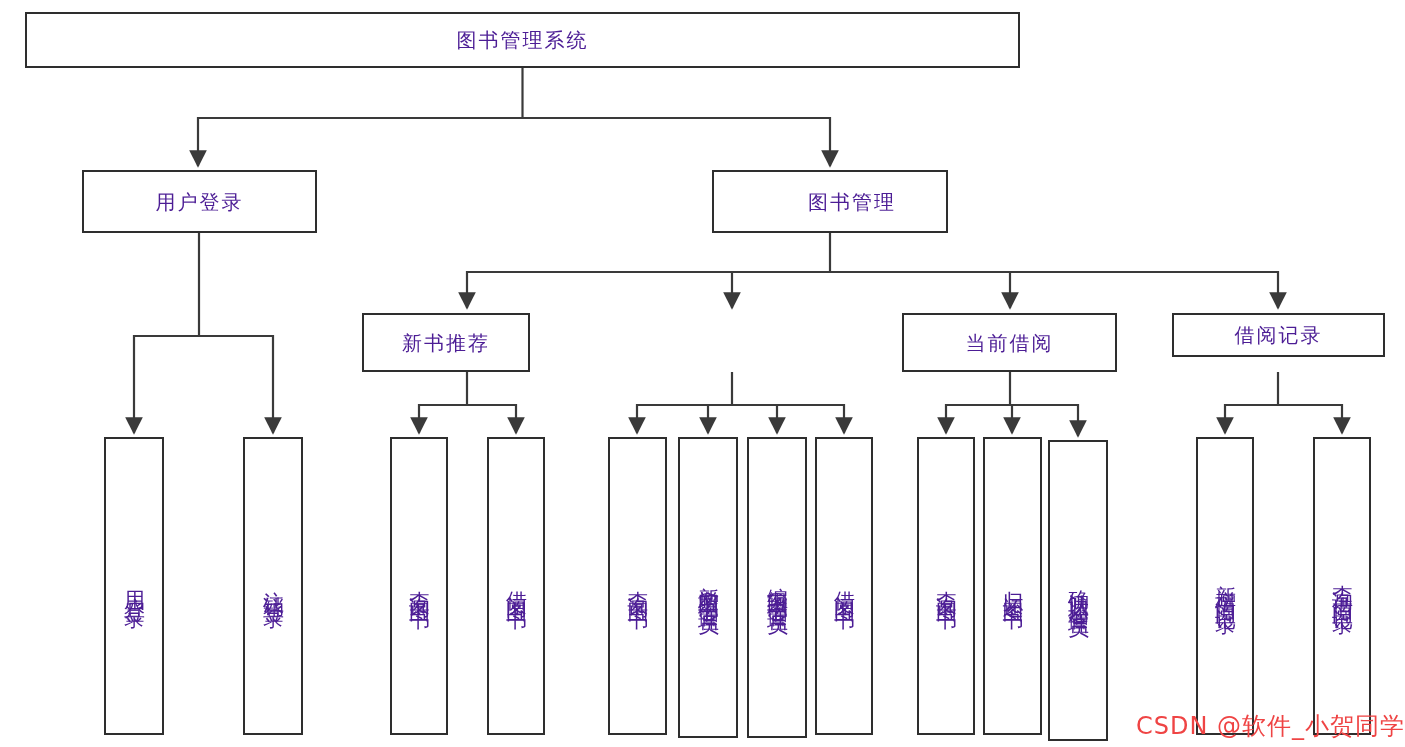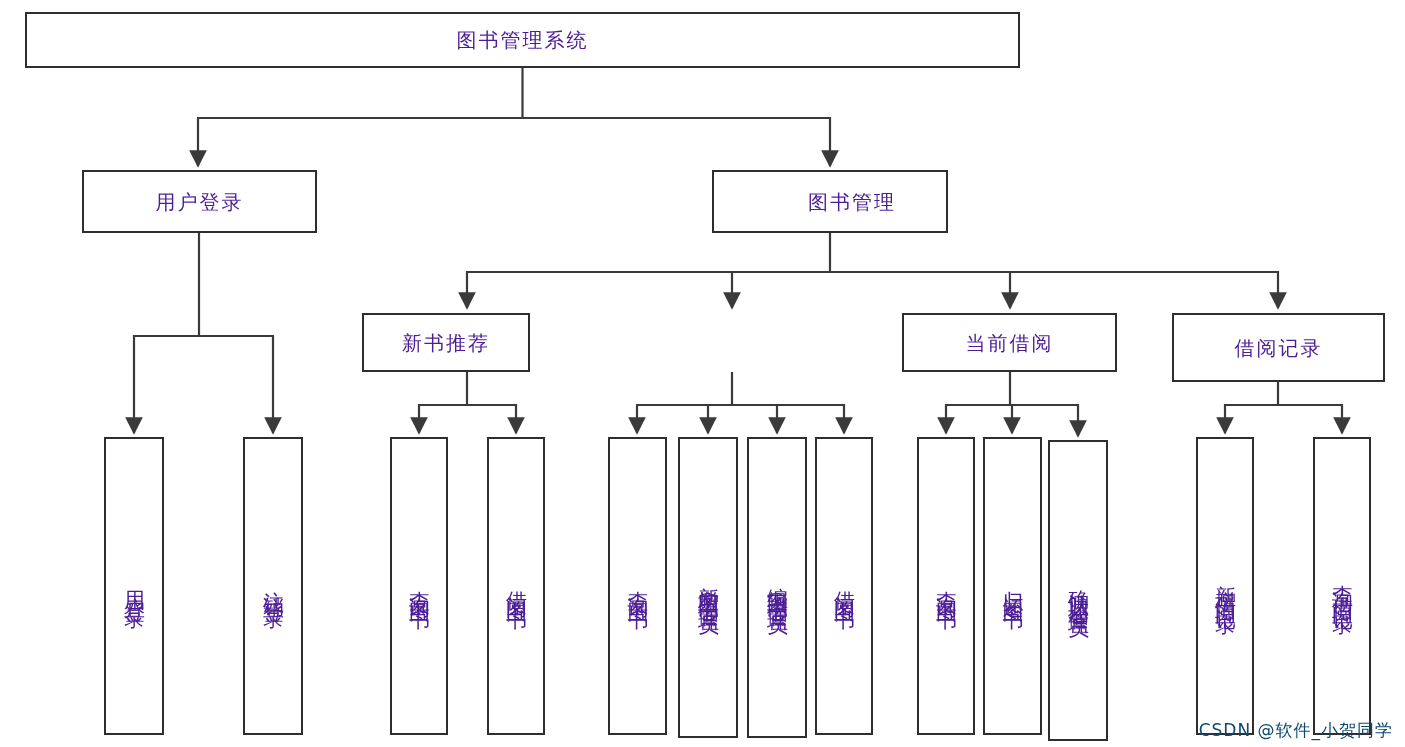--- a/index.html
+++ b/index.html
@@ -42,24 +42,24 @@
     writing-mode: vertical-rl;
     font-size: 21px;
     letter-spacing: 6px;
     line-height: 1;
   }
   .node.v.long {
     letter-spacing: 4px;
   }
   .watermark {
     position: absolute;
-    right: 12px;
+    right: 0;
     bottom: 5px;
-    font-size: 17px;
-    color: #0c4a6e;
+    font-size: 24px;
+    color: #ef4444;
     letter-spacing: 1px;
     white-space: nowrap;
   }
 </style>
 </head>
 <body>
 
 <div class="stage">
 
   <svg class="connectors" viewBox="0 0 1405 747" xmlns="http://www.w3.org/2000/svg">
@@ -112,21 +112,21 @@
     </g>
   </svg>
 
   <div class="node h" style="left:25px; top:12px; width:995px; height:56px;">图书管理系统</div>
 
   <div class="node h" style="left:82px; top:170px; width:235px; height:63px;">用户登录</div>
   <div class="node h" style="left:712px; top:170px; width:236px; height:63px;padding-left:44px;">图书管理</div>
 
   <div class="node h" style="left:362px; top:313px; width:168px; height:59px;">新书推荐</div>
   <div class="node h" style="left:902px; top:313px; width:215px; height:59px;">当前借阅</div>
-  <div class="node h" style="left:1172px; top:313px; width:213px; height:69px;">借阅记录</div>
+  <div class="node h" style="left:1172px; top:313px; width:213px; height:44px;">借阅记录</div>
 
   <div class="node v" style="left:104px; top:437px; width:60px; height:298px;">用户登录</div>
   <div class="node v" style="left:243px; top:437px; width:60px; height:298px;">注销登录</div>
 
   <div class="node v" style="left:390px; top:437px; width:58px; height:298px;">查询图书</div>
   <div class="node v" style="left:487px; top:437px; width:58px; height:298px;">借阅图书</div>
 
   <div class="node v" style="left:608px; top:437px; width:59px; height:298px;">查询图书</div>
   <div class="node v long" style="left:678px; top:437px; width:60px; height:301px;">新增图书（管理员）</div>
   <div class="node v long" style="left:747px; top:437px; width:60px; height:301px;">编辑图书（管理员）</div>

